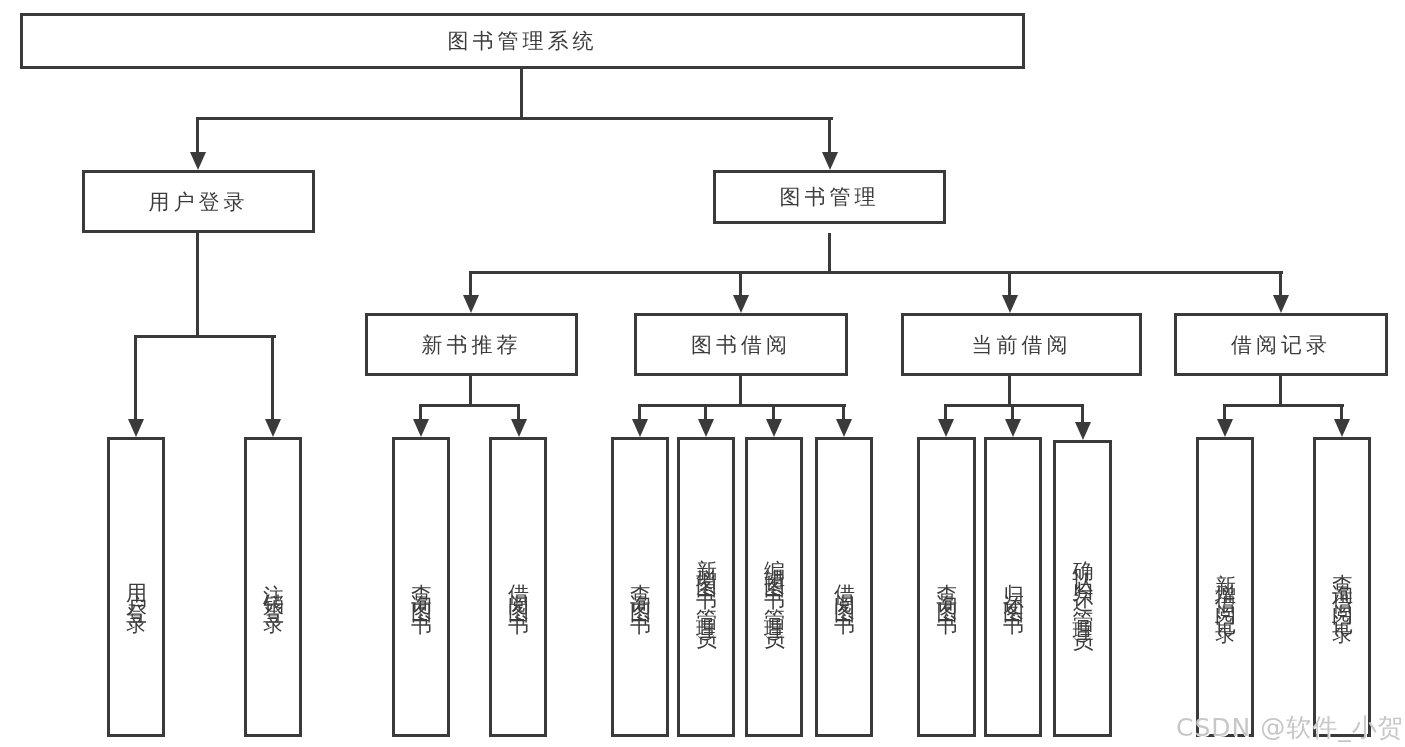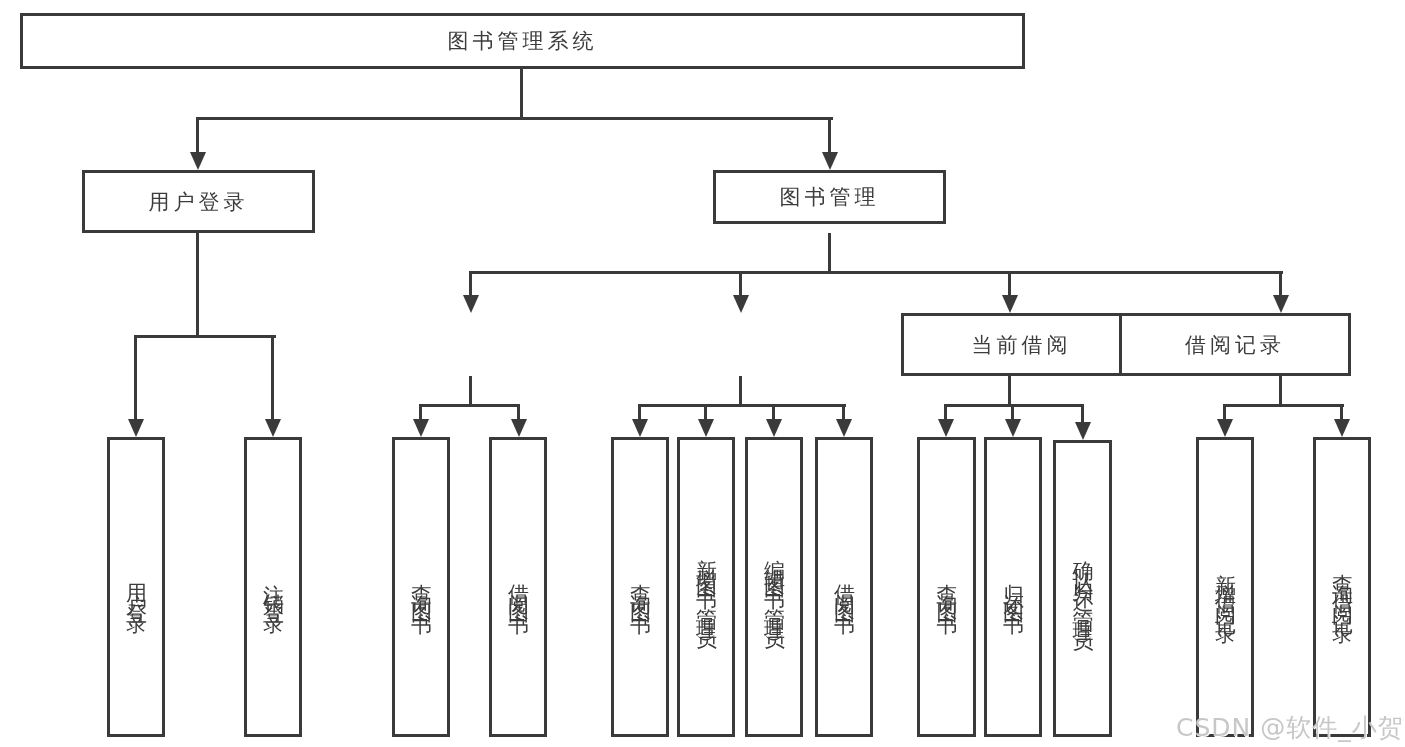--- a/index.html
+++ b/index.html
@@ -64,27 +64,33 @@
   </div>
 
   <div class="node h" style="left:82px;top:170px;width:233px;height:63px">
     <span>用户登录</span>
   </div>
 
   <div class="node h" style="left:713px;top:170px;width:233px;height:54px">
     <span>图书管理</span>
   </div>
 
+  <div class="node h" style="left:365px;top:313px;width:213px;height:63px">
+    <span>新书推荐</span>
+  </div>
 
+  <div class="node h" style="left:634px;top:313px;width:214px;height:63px">
+    <span>图书借阅</span>
+  </div>
 
   <div class="node h" style="left:901px;top:313px;width:241px;height:63px">
     <span>当前借阅</span>
   </div>
 
-  <div class="node h" style="left:1119px;top:313px;width:232px;height:63px">
+  <div class="node h" style="left:1174px;top:313px;width:214px;height:63px">
     <span>借阅记录</span>
   </div>
 
   <div class="node v" style="left:107px;top:437px;width:58px;height:300px">
     <span>用户登录</span>
   </div>
   <div class="node v" style="left:244px;top:437px;width:58px;height:300px">
     <span>注销登录</span>
   </div>
 

